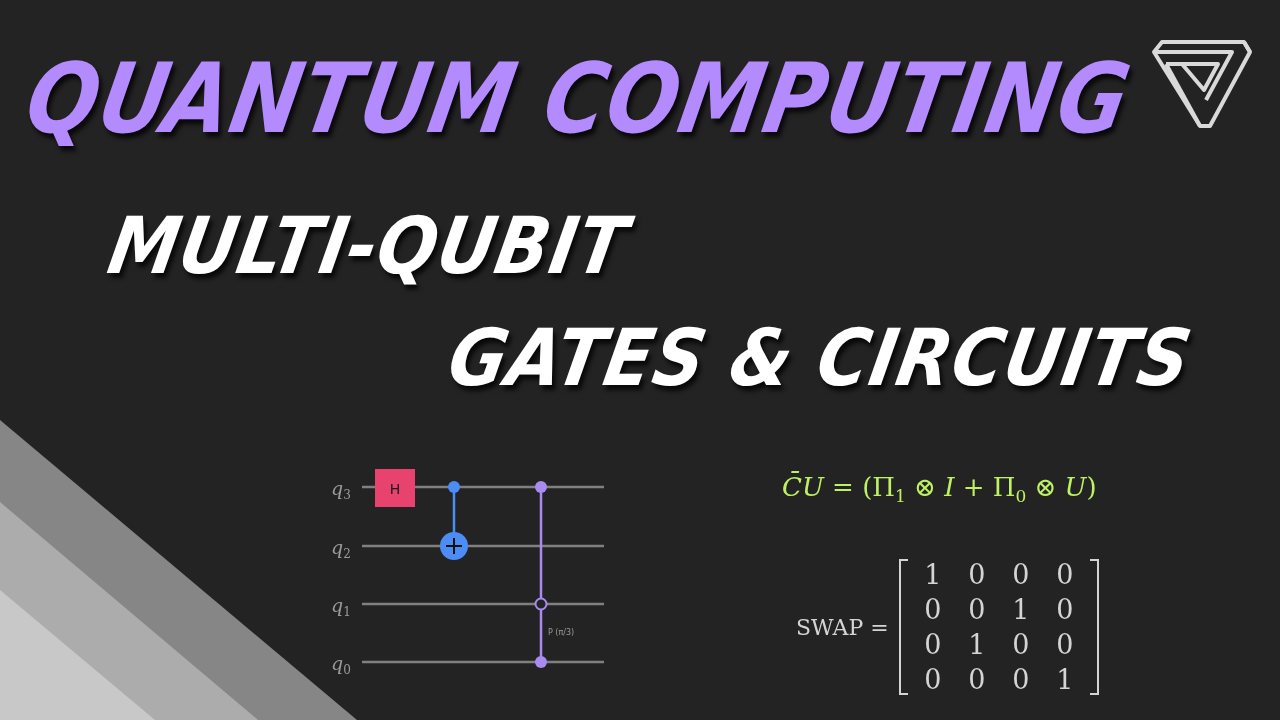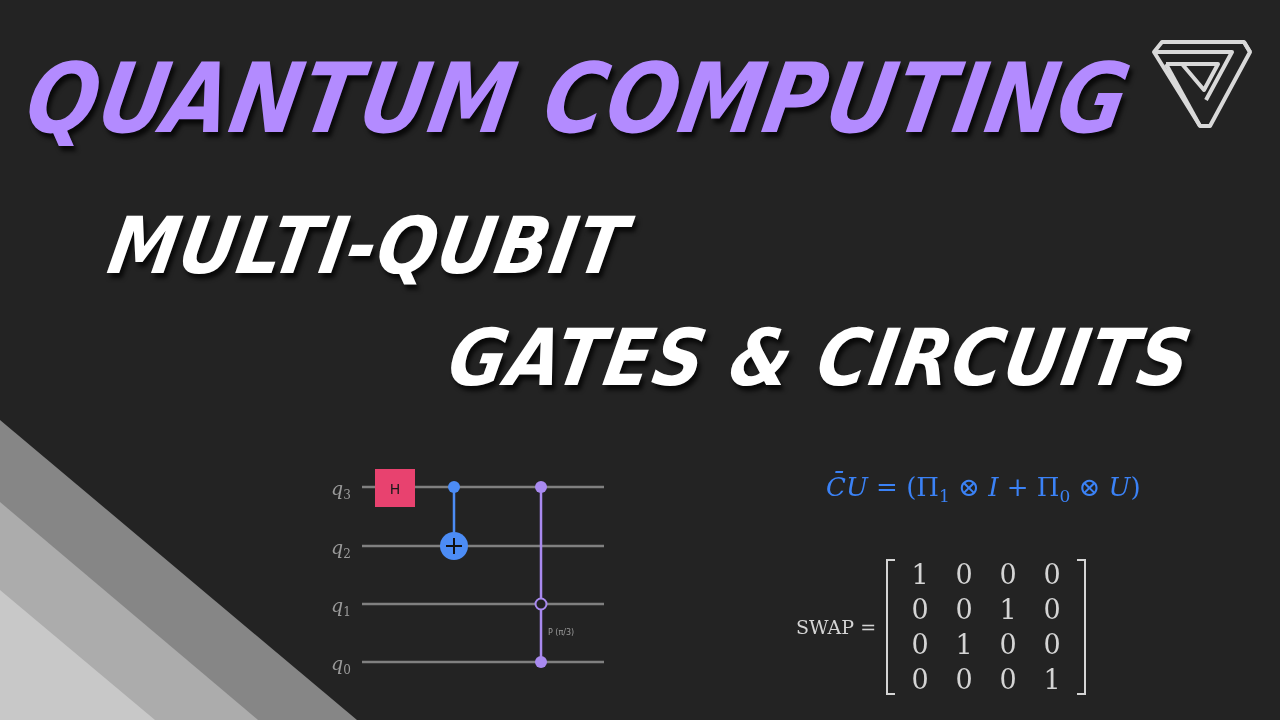--- a/index.html
+++ b/index.html
@@ -4,25 +4,25 @@
 <style>
   html, body { margin:0; padding:0; }
   body { width:1280px; height:720px; background:#232323; position:relative; overflow:hidden; font-family:"DejaVu Sans", sans-serif; }
   .stripes { position:absolute; left:0; top:0; width:1280px; height:720px; }
   .title { position:absolute; font-family:"DejaVu Sans", sans-serif; font-weight:900; font-style:italic; letter-spacing:1px; transform:skewX(-8deg); white-space:nowrap; }
   .t1 { left:38px; top:42px; font-size:84px; color:#b38bff; text-shadow:4px 5px 4px rgba(0,0,0,0.75); transform:skewX(-10deg) scaleY(1.15); transform-origin:left top; }
   .t2 { left:118px; top:200px; font-size:70px; color:#ffffff; text-shadow:4px 5px 4px rgba(0,0,0,0.75); transform:skewX(-10deg) scaleY(1.12); transform-origin:left top; }
   .t3 { left:458px; top:312px; font-size:70px; color:#ffffff; text-shadow:4px 5px 4px rgba(0,0,0,0.75); transform:skewX(-10deg) scaleY(1.12); transform-origin:left top; }
   .logo { position:absolute; left:1148px; top:34px; width:110px; height:100px; }
   .circuit { position:absolute; left:300px; top:460px; width:320px; height:230px; }
-  .formula { position:absolute; left:782px; top:472px; font-family:"DejaVu Serif", serif; font-size:26px; color:#3b82f6; white-space:nowrap;margin-left:44px; }
+  .formula { position:absolute; left:782px; top:472px; font-family:"DejaVu Serif", serif; font-size:26px; color:#bef264; white-space:nowrap; }
   .formula .it { font-style:italic; }
   .formula sub { font-size:17px; }
   .swap { position:absolute; left:796px; top:557px; display:flex; align-items:center; font-family:"DejaVu Serif", serif; color:#d4d4d4; }
-  .swap-label { font-size:19px; margin-right:10px; }
+  .swap-label { font-size:22px; margin-right:10px; }
   .matrix { position:relative; padding:0 12px; }
   .matrix::before, .matrix::after { content:""; position:absolute; top:2px; bottom:2px; width:7px; border:2px solid #d4d4d4; }
   .matrix::before { left:0; border-right:none; }
   .matrix::after { right:0; border-left:none; }
   .mrow { display:flex; }
   .mcell { width:44px; text-align:center; font-size:27px; line-height:35px; }
 </style>
 </head>
 <body>
 

